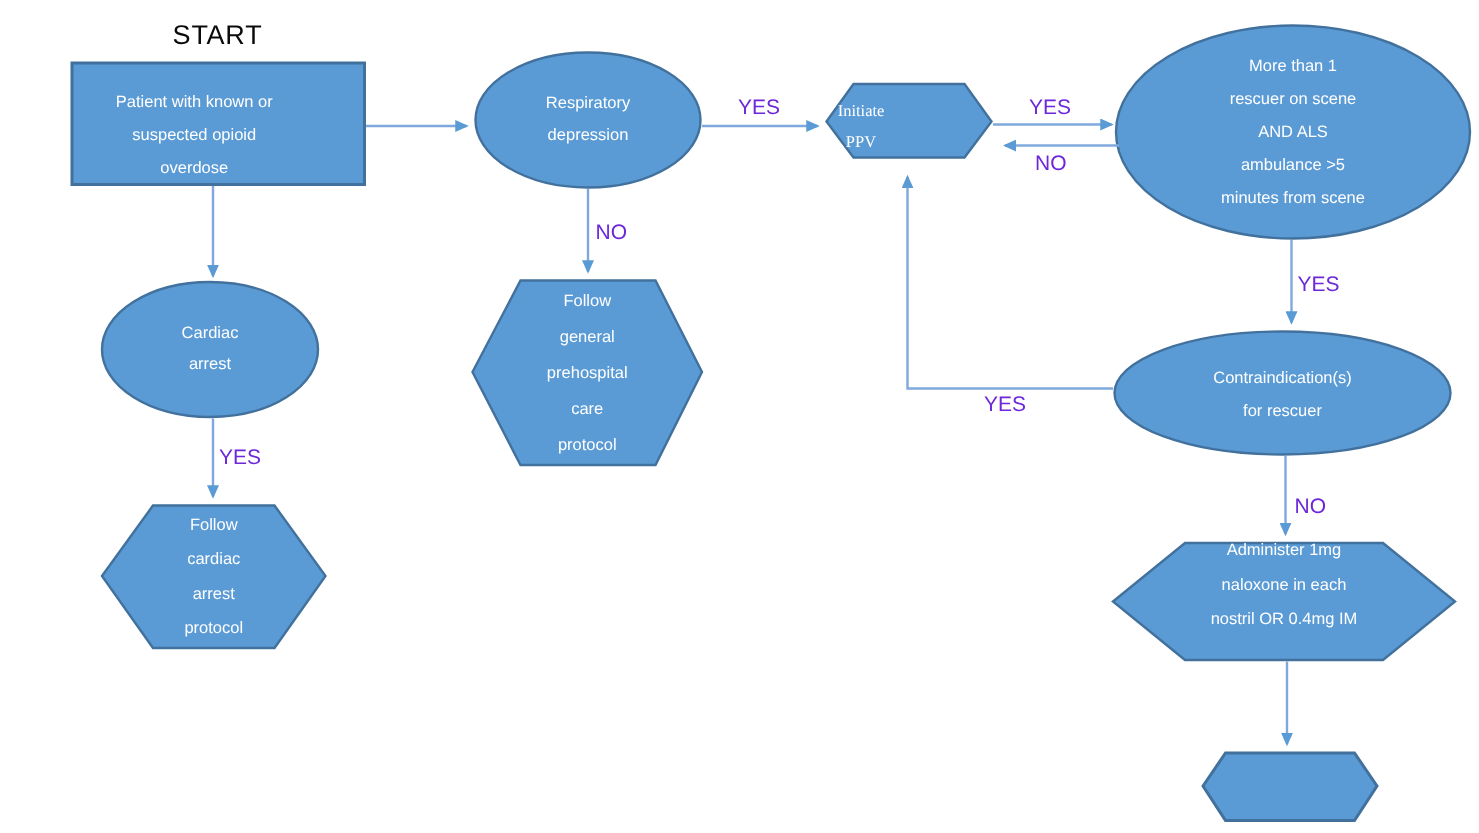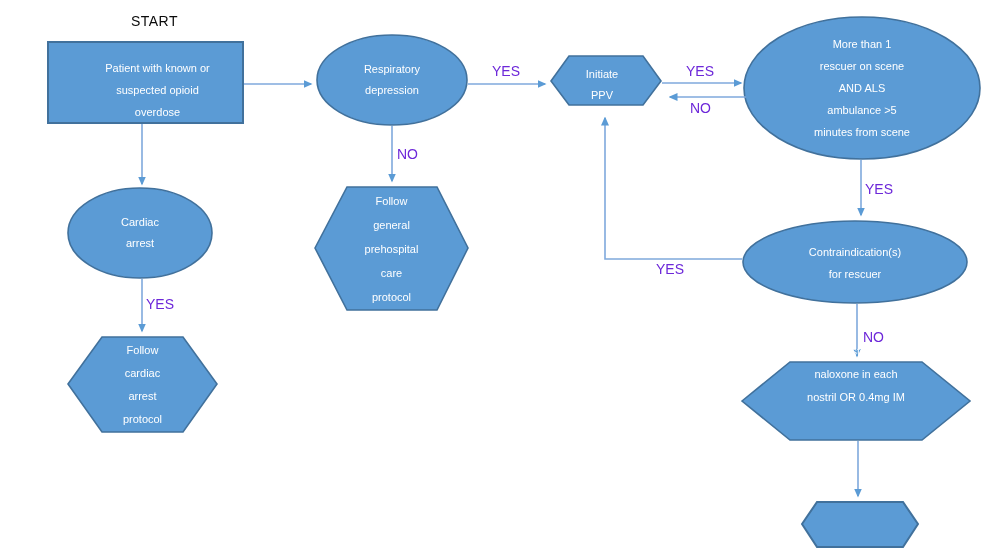--- a/index.html
+++ b/index.html
@@ -27,23 +27,23 @@
   .edge-label{
     position:absolute;
     color:#6d28d9;
     font-size:14px;
     line-height:16px;
     white-space:nowrap;
   }
   .start-label{
     position:absolute;
     left:112px;top:13px;width:66px;
-    text-align:right;
+    text-align:center;
     color:#0a0a0a;
-    font-size:14px;
+    font-size:18px;
     letter-spacing:0.5px;
   }
 </style>
 </head>
 <body>
 
 <div class="canvas">
 
   <svg class="layer" width="986" height="555" viewBox="0 0 986 555">
     <defs>
@@ -69,46 +69,46 @@
     <line x1="392" y1="126" x2="392" y2="181" stroke="#7fa9dc" stroke-width="1.6" marker-end="url(#ah)"></line>
     <line x1="468" y1="84" x2="545" y2="84" stroke="#7fa9dc" stroke-width="1.6" marker-end="url(#ah)"></line>
     <line x1="662" y1="83" x2="741" y2="83" stroke="#7fa9dc" stroke-width="1.6" marker-end="url(#ah)"></line>
     <line x1="746" y1="97" x2="670" y2="97" stroke="#7fa9dc" stroke-width="1.6" marker-end="url(#ah)"></line>
     <line x1="861" y1="160" x2="861" y2="215" stroke="#7fa9dc" stroke-width="1.6" marker-end="url(#ah)"></line>
     <polyline points="742,259 605,259 605,118" fill="none" stroke="#7fa9dc" stroke-width="1.6" marker-end="url(#ah)"></polyline>
     <line x1="857" y1="304" x2="857" y2="356" stroke="#7fa9dc" stroke-width="1.6" marker-end="url(#ah)"></line>
     <line x1="858" y1="441" x2="858" y2="496" stroke="#7fa9dc" stroke-width="1.6" marker-end="url(#ah)"></line>
   </svg>
 
-  <div class="node-text lh22" style="left:60px;top:42px;width:195px;height:95px;">Patient with known or
+  <div class="node-text lh22" style="left:32px;top:42px;width:195px;height:95px;">Patient with known or
 suspected opioid
 overdose</div>
   <div class="node-text" style="left:68px;top:188px;width:144px;height:90px;">Cardiac
 arrest</div>
   <div class="node-text lh23" style="left:68px;top:337px;width:149px;height:95px;">Follow
 cardiac
 arrest
 protocol</div>
   <div class="node-text" style="left:317px;top:35px;width:150px;height:90px;">Respiratory
 depression</div>
   <div class="node-text lh24" style="left:315px;top:187px;width:153px;height:123px;">Follow
 general
 prehospital
 care
 protocol</div>
-  <div class="node-text" style="left:547px;top:56px;width:110px;height:57px;">Initiate
+  <div class="node-text" style="left:519px;top:56px;width:110px;height:57px;font-family:Liberation Serif, serif;">Initiate
 PPV</div>
   <div class="node-text lh22" style="left:744px;top:17px;width:236px;height:142px;">More than 1
 rescuer on scene
 AND ALS
 ambulance &gt;5
 minutes from scene</div>
   <div class="node-text lh22" style="left:743px;top:222px;width:224px;height:81px;">Contraindication(s)
 for rescuer</div>
-  <div class="node-text lh23" style="left:742px;top:346px;width:228px;height:56px;">Administer 1mg
+  <div class="node-text lh23" style="left:742px;top:362px;width:228px;height:56px;">Administer 1mg
 naloxone in each
 nostril OR 0.4mg IM</div>
   <div class="node-text" style="left:802px;top:502px;width:116px;height:45px;margin-top:40px;">Continue
 PPV</div>
 
   <div class="start-label">START</div>
 
   <div class="edge-label" style="left:146px;top:296px;">YES</div>
   <div class="edge-label" style="left:397px;top:146px;">NO</div>
   <div class="edge-label" style="left:492px;top:63px;">YES</div>

